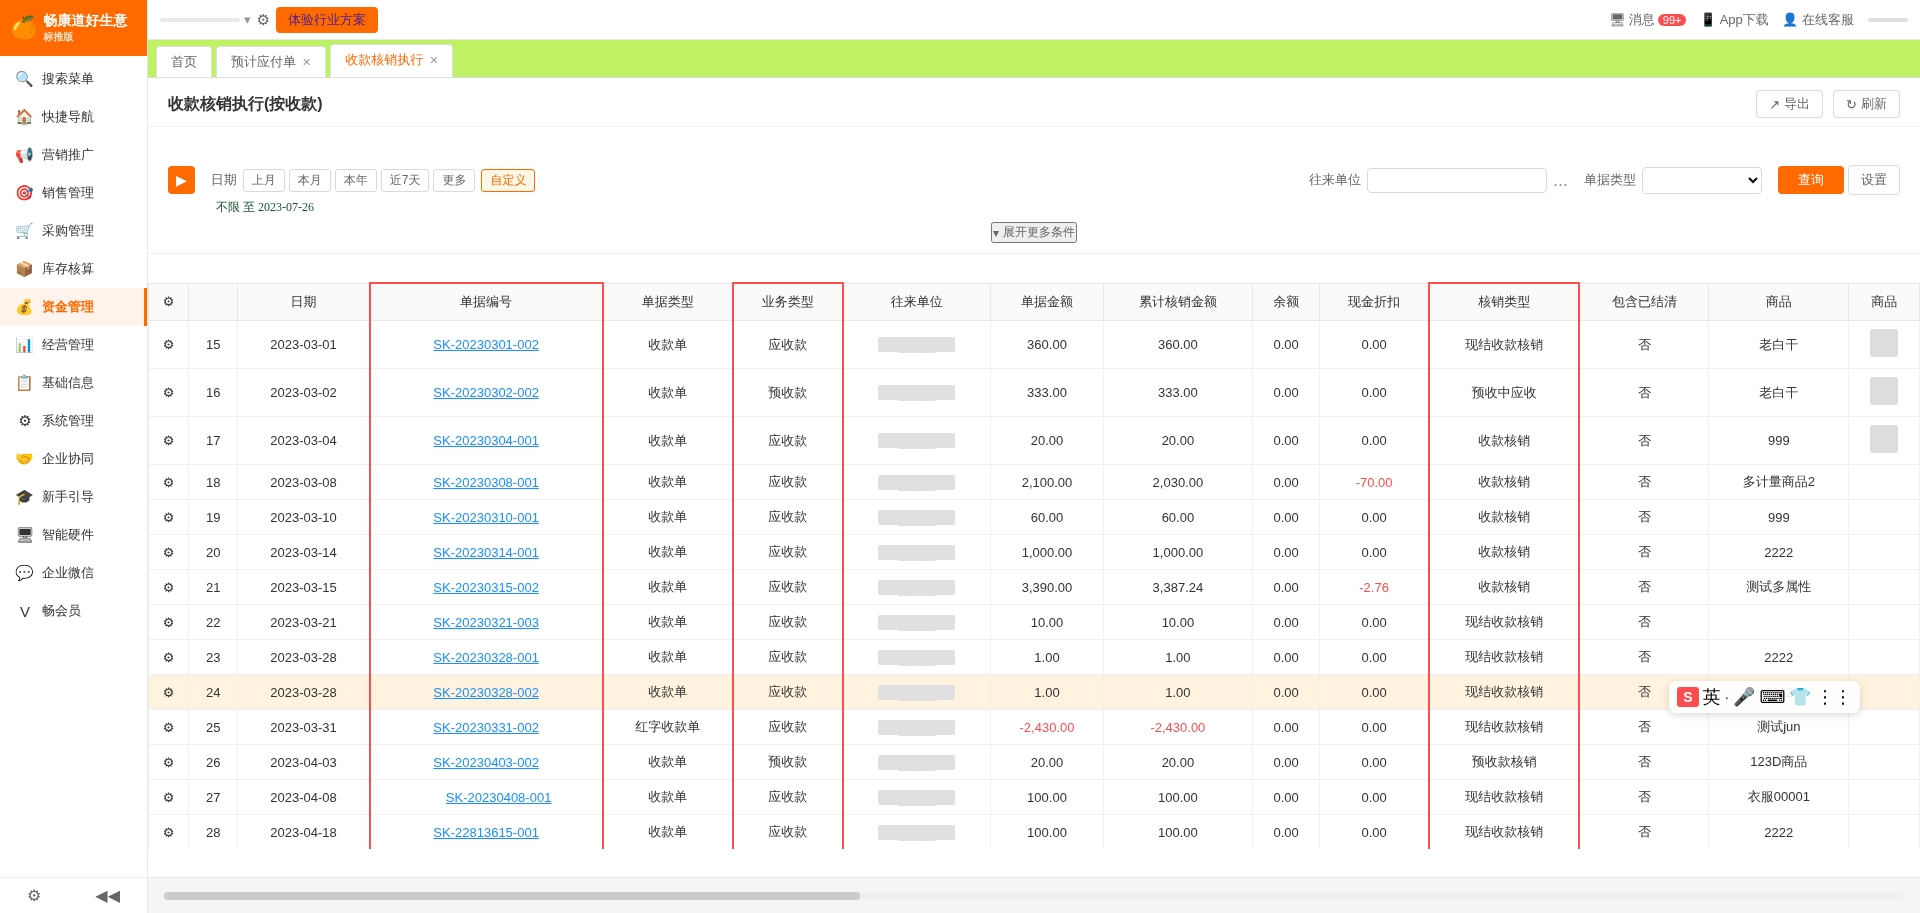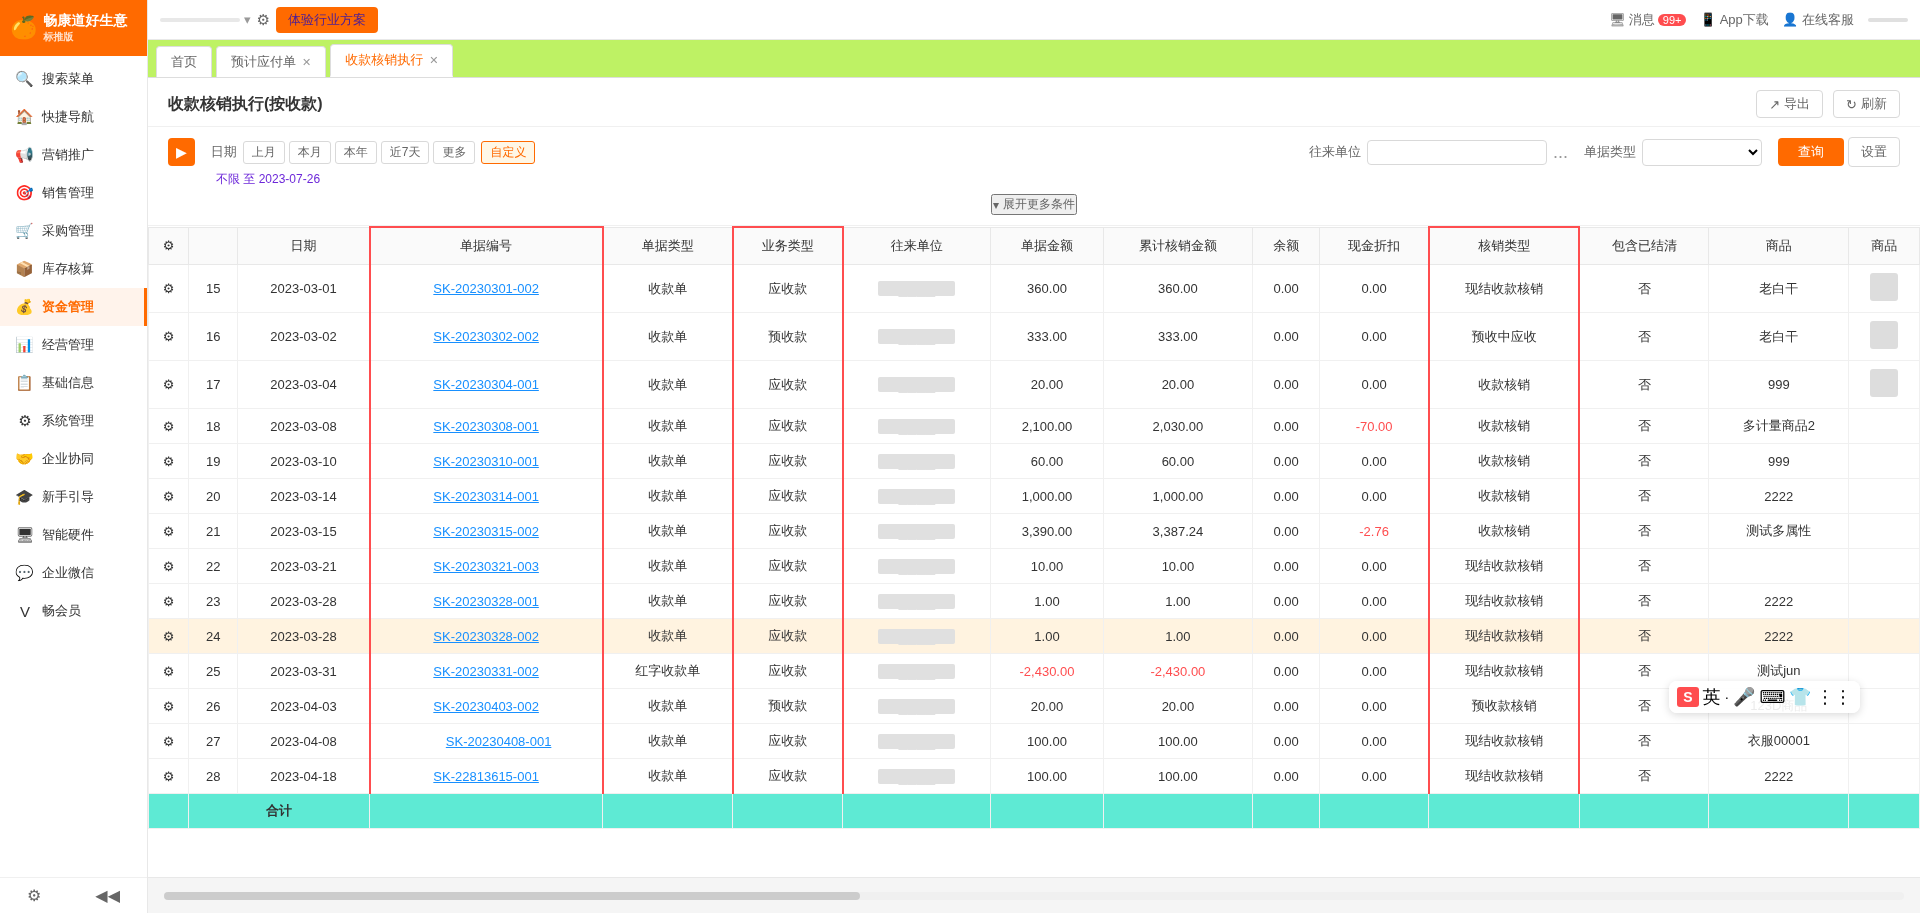--- a/index.html
+++ b/index.html
@@ -27,21 +27,21 @@
     .topbar-badge { background: #ff4d4f; color: #fff; border-radius: 10px; font-size: 11px; padding: 0 5px; }
     .topbar-icon { cursor: pointer; display: flex; align-items: center; gap: 3px; }
 
     
     .tabs { height: 38px; background: #bef264; border-bottom: 1px solid #ddd; display: flex; align-items: flex-end; padding: 0 8px; flex-shrink: 0; }
     .tab { padding: 6px 14px; border: 1px solid #ddd; border-bottom: none; background: #fff; margin-right: 4px; border-radius: 4px 4px 0 0; cursor: pointer; font-size: 13px; color: #666; display: flex; align-items: center; gap: 6px; }
     .tab.active { background: #fff; color: #ff6a00; border-bottom: 2px solid #fff; font-weight: 500; z-index: 1; }
     .tab-close { font-size: 11px; color: #999; cursor: pointer; }
 
     
-    .page-content { flex: 1; overflow: hidden; display: flex; flex-direction: column; background: #fff; }
+    .page-content { flex: 1; overflow: hidden; display: flex; flex-direction: column; background: #fff; gap: 28px; }
     .page-header { padding: 12px 20px 8px; display: flex; align-items: center; justify-content: space-between; border-bottom: 1px solid #f0f0f0; }
     .page-title { font-size: 16px; font-weight: bold; color: #333; }
     .page-header-actions { display: flex; gap: 10px; }
     .btn-outline { border: 1px solid #d9d9d9; background: #fff; border-radius: 4px; padding: 4px 12px; cursor: pointer; font-size: 13px; color: #666; display: flex; align-items: center; gap: 4px; }
 
     
     .filter-bar { background: #fff; padding: 10px 20px; border-bottom: 1px solid #f0f0f0; flex-shrink: 0; }
     .filter-row { display: flex; align-items: center; gap: 16px; flex-wrap: wrap; }
     .filter-item { display: flex; align-items: center; gap: 6px; }
     .filter-label { color: #666; font-size: 13px; white-space: nowrap; }
@@ -243,21 +243,21 @@
         <div class="filter-item">
           <span class="filter-label">单据类型</span>
           <select class="filter-select"></select>
         </div>
         <div style="display:flex;gap:4px;align-items:center;">
           <button class="btn-query">查询</button>
           <button class="btn-settings">设置</button>
         </div>
       </div>
       <div style="margin-top:4px;padding-left:48px;">
-        <span class="filter-date-range" style="color:#6d28d9;">不限 至 2023-07-26</span>
+        <span class="filter-date-range" style="color:#14532d;font-family:Liberation Serif, serif;">不限 至 2023-07-26</span>
       </div>
       <div class="expand-row">
         <button class="expand-btn">
           <span>▾</span>
           <span>展开更多条件</span>
         </button>
       </div>
     </div>
 
     <div class="table-container">

